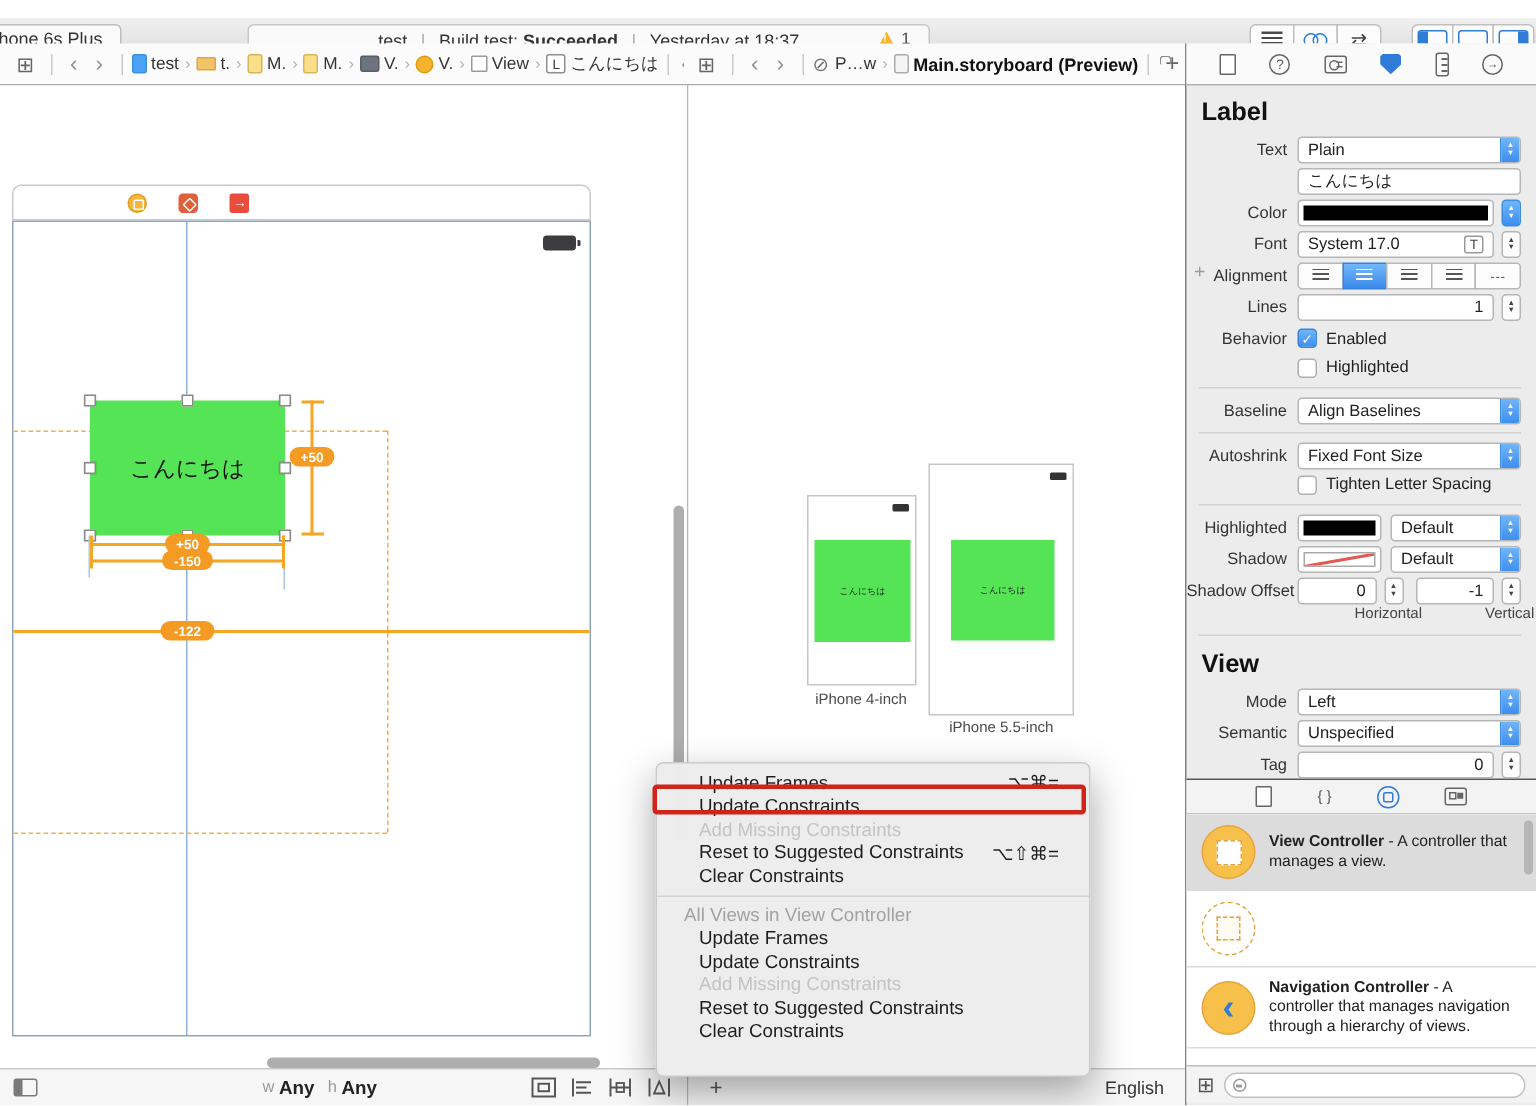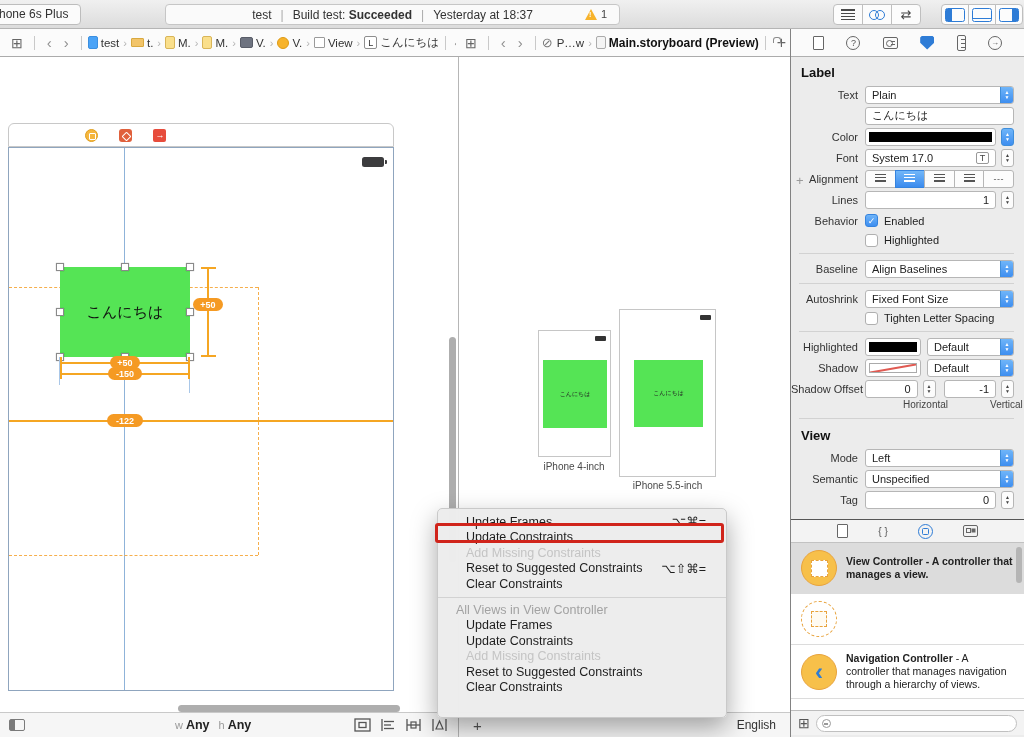--- a/index.html
+++ b/index.html
@@ -1,20 +1,20 @@
 <!DOCTYPE html>
 <html><head>
 <meta charset="utf-8">
 <style>
   * { margin:0; padding:0; box-sizing:border-box; }
   body { font-family:"Liberation Sans", sans-serif; background:#fff; }
   #app { position:relative; width:1024px; height:737px; overflow:hidden; background:#fff; }
 
   
-  #toolbar { position:absolute; left:0; top:0; width:1024px; height:29px;
+  #toolbar { position:absolute; left:0; top:12px; width:1024px; height:29px;
     background:linear-gradient(#F0F0F0,#DCDCDC); border-bottom:1px solid #B5B5B5; }
   .dev-btn { position:absolute; left:-14px; top:4px; height:21px; padding:0 12px; line-height:19px;
     background:#FBFBFB; border:1px solid #BDBDBD; border-radius:4px; font-size:12px; color:#333; }
   .status-box { position:absolute; left:165px; top:4px; width:455px; height:21px;
     background:#FAFAFA; border:1px solid #C6C6C6; border-radius:4px;
     display:flex; align-items:center; justify-content:center; gap:9px; font-size:12px; color:#333; }
   .status-sep { color:#AAA; }
   .warn-grp { position:absolute; right:12px; top:3px; display:flex; align-items:center; gap:4px; font-size:11px; color:#444; }
   .tri { width:0; height:0; border-left:6px solid transparent; border-right:6px solid transparent;
     border-bottom:11px solid #F7B32B; position:relative; }
@@ -136,21 +136,21 @@
   .t-id { width:15px; height:12px; border:1px solid #666; border-radius:2px; position:relative; }
   .t-id::before { content:""; position:absolute; left:2px; top:2px; width:5px; height:5px; border:1px solid #666; border-radius:50%; }
   .t-id::after { content:""; position:absolute; right:2px; top:3px; width:4px; height:0; border-top:1px solid #666; box-shadow:0 3px 0 #666; }
   .t-attr { width:14px; height:14px; background:#2E7CD6; clip-path:polygon(15% 0,85% 0,100% 15%,100% 52%,50% 100%,0 52%,0 15%); }
   .t-size { width:9px; height:16px; border:1px solid #666; border-radius:2px;
     background:repeating-linear-gradient(to bottom,transparent 0 3px,#666 3px 4px); background-size:4px 100%; background-repeat:repeat-y; background-position:right; }
   .t-conn { width:14px; height:14px; border:1px solid #666; border-radius:50%; font-size:8px; color:#555;
     display:flex; align-items:center; justify-content:center; }
 
   .insp-scroll { height:462px; overflow:hidden; position:relative; padding:4px 10px 0 0; font-size:11px; color:#222; }
-  .sec-h { font-weight:bold; font-size:13px; color:#111; padding:4px 0 3px 10px; }
+  .sec-h { font-weight:bold; font-size:17px; color:#111; padding:4px 0 3px 10px; }
   .irow { display:flex; align-items:center; height:19px; margin:2px 0; }
   .ilab { width:74px; text-align:right; padding-right:7px; flex:none; color:#333; white-space:nowrap; }
   .ctrl { flex:1; display:flex; align-items:center; min-width:0; }
   .dd { flex:1; height:18px; background:#FFF; border:1px solid #B6B6B6; border-radius:3px;
     display:flex; align-items:center; padding:0 18px 0 6px; position:relative; overflow:hidden; white-space:nowrap; }
   .arr { position:absolute; right:0; top:0; width:13px; height:100%; background:linear-gradient(#6FB5F9,#3E8EF0);
     border-left:1px solid #3E8EDB; display:flex; flex-direction:column; align-items:center; justify-content:center;
     color:#fff; font-size:5px; line-height:4.5px; }
   .arr::before { content:"▲"; } .arr::after { content:"▼"; }
   .stepper { width:13px; height:18px; background:#FCFCFC; border:1px solid #B6B6B6; border-radius:3px; margin-left:5px;
@@ -187,21 +187,21 @@
 
   .lib-tabs { height:24px; border-top:1px solid #565656; border-bottom:1px solid #C2C2C2; background:#F3F3F3;
     display:flex; align-items:center; justify-content:center; gap:30px; }
   .lt-braces { font-size:10px; color:#555; }
   .lt-obj { width:15px; height:15px; border:1.5px solid #2E7CD6; border-radius:50%; position:relative; }
   .lt-obj::after { content:""; position:absolute; left:3px; top:3px; width:5px; height:5px; border:1.5px solid #2E7CD6; border-radius:1.5px; }
   .lt-media { width:15px; height:12px; border:1px solid #666; border-radius:2px; position:relative; }
   .lt-media::after { content:""; position:absolute; left:2px; top:2px; width:3px; height:3px; border:1px solid #666; box-shadow:5px 0 0 -0.5px #666; }
   .lib-list { height:167px; background:#FFF; overflow:hidden; position:relative; }
   .lib-item { display:flex; align-items:center; gap:9px; padding:7px 10px; border-bottom:1px solid #DCDCDC; }
-  .lib-item.sel { background:#DCDCDC;font-weight:bold; }
+  .lib-item.sel { background:#DCDCDC; }
   .lib-txt { font-size:10.5px; line-height:13px; color:#222; }
   .lib-ic { flex:none; width:36px; height:36px; border-radius:50%; position:relative; }
   .li-vc { background:#F7C04A; border:1px solid #E8A33D; }
   .li-vc::after { content:""; position:absolute; left:9px; top:9px; width:15px; height:15px; background:#FFF; border:1.5px dashed #E8A33D; }
   .li-sbr { background:#FFF; border:1.5px dashed #E8A33D; }
   .li-sbr::after { content:""; position:absolute; left:9px; top:9px; width:14px; height:14px; border:1.5px dashed #E8A33D; background:#FFFBF2; }
   .li-nav { background:#F7C04A; border:1px solid #E8A33D; display:flex; align-items:center; justify-content:center;
     color:#2E7CD6; font-size:24px; font-weight:bold; line-height:1; }
   .lib-scroll { position:absolute; right:2px; top:4px; width:6px; height:36px; background:#B5B5B5; border-radius:3px; }
   .lib-search { height:25px; background:#F3F3F3; border-top:1px solid #BDBDBD; display:flex; align-items:center; padding:0 7px; gap:6px; }

